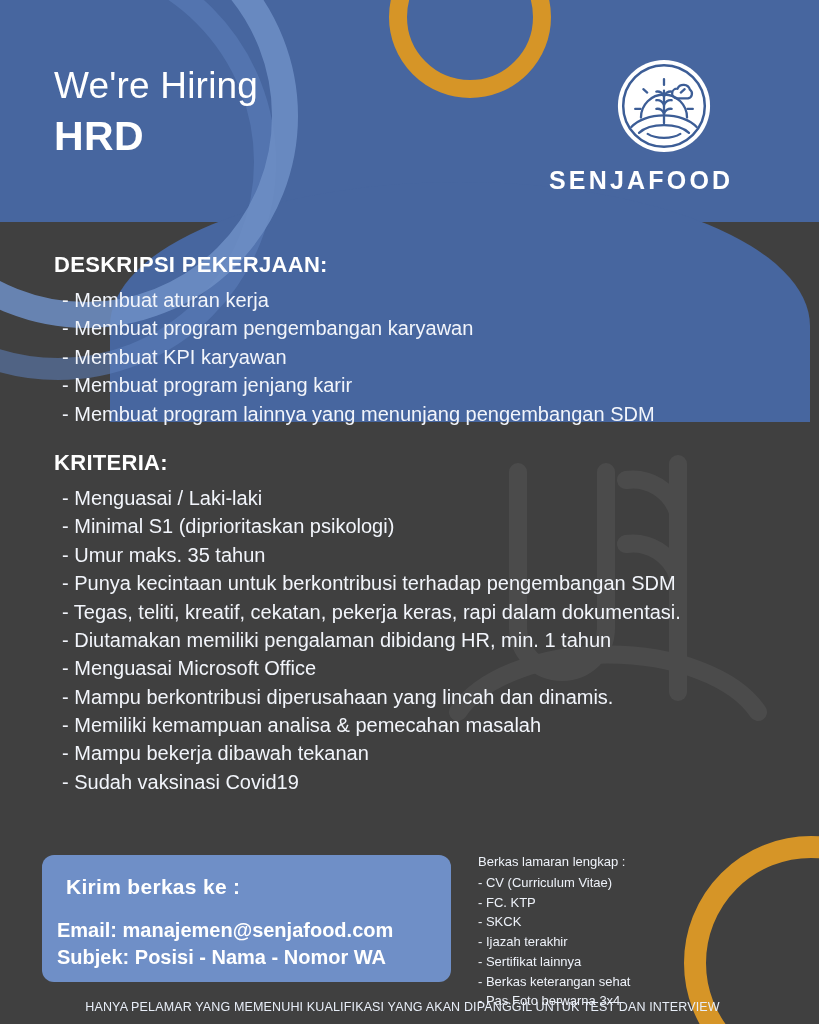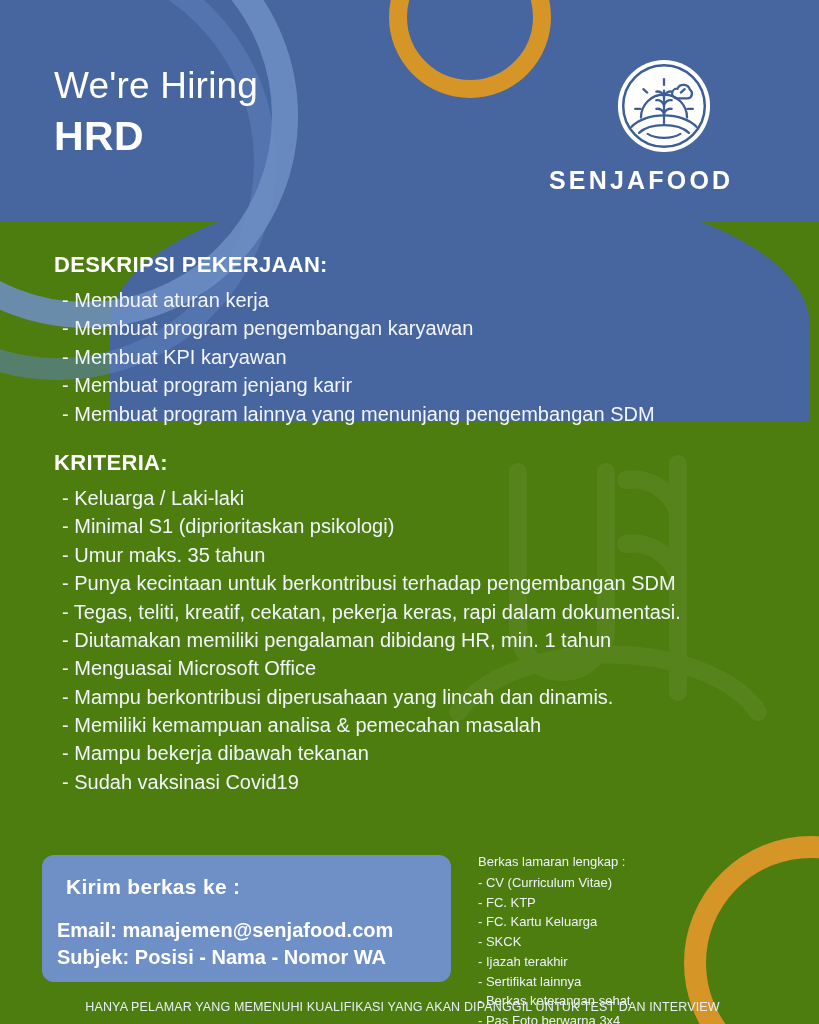--- a/index.html
+++ b/index.html
@@ -5,21 +5,21 @@
   html,body{margin:0;padding:0;}
   body{
     width:819px;height:1024px;
     background:#4a6aab;
     font-family:"Liberation Sans", sans-serif;
     overflow:hidden;
   }
   .poster{
     position:relative;
     width:819px;height:1024px;
-    background:#4d7c0f;
+    background:#404040;
     overflow:hidden;
     text-decoration:underline;
   }
 
   
   .bg{position:absolute;inset:0;overflow:hidden;}
 
   .band-top{
     position:absolute;left:0;top:0;width:819px;height:222px;
     background:#47669f;
@@ -215,21 +215,21 @@
         <li>- Membuat program pengembangan karyawan</li>
         <li>- Membuat KPI karyawan</li>
         <li>- Membuat program jenjang karir</li>
         <li>- Membuat program lainnya yang menunjang pengembangan SDM</li>
       </ul>
     </div>
 
     <div class="block-kriteria">
       <div class="sec-title">KRITERIA:</div>
       <ul class="sec-list">
-        <li>- Keluarga / Laki-laki</li>
+        <li>- Menguasai / Laki-laki</li>
         <li>- Minimal S1 (diprioritaskan psikologi)</li>
         <li>- Umur maks. 35 tahun</li>
         <li>- Punya kecintaan untuk berkontribusi terhadap pengembangan SDM</li>
         <li>- Tegas, teliti, kreatif, cekatan, pekerja keras, rapi dalam dokumentasi.</li>
         <li>- Diutamakan memiliki pengalaman dibidang HR, min. 1 tahun</li>
         <li>- Menguasai Microsoft Office</li>
         <li>- Mampu berkontribusi diperusahaan yang lincah dan dinamis.</li>
         <li>- Memiliki kemampuan analisa &amp; pemecahan masalah</li>
         <li>- Mampu bekerja dibawah tekanan</li>
         <li>- Sudah vaksinasi Covid19</li>
@@ -244,21 +244,20 @@
       <div>Email: manajemen@senjafood.com</div>
       <div>Subjek: Posisi - Nama - Nomor WA</div>
     </div>
   </div>
 
   <div class="docs">
     <div class="docs-title">Berkas lamaran lengkap :</div>
     <ul class="docs-list">
       <li>- CV (Curriculum Vitae)</li>
       <li>- FC. KTP</li>
-      <li>- FC. Kartu Keluarga</li>
       <li>- SKCK</li>
       <li>- Ijazah terakhir</li>
       <li>- Sertifikat lainnya</li>
       <li>- Berkas keterangan sehat</li>
       <li>- Pas Foto berwarna 3x4</li>
     </ul>
   </div>
 
   <div class="footer-note">HANYA PELAMAR YANG MEMENUHI KUALIFIKASI YANG AKAN DIPANGGIL UNTUK TEST DAN INTERVIEW</div>
 

